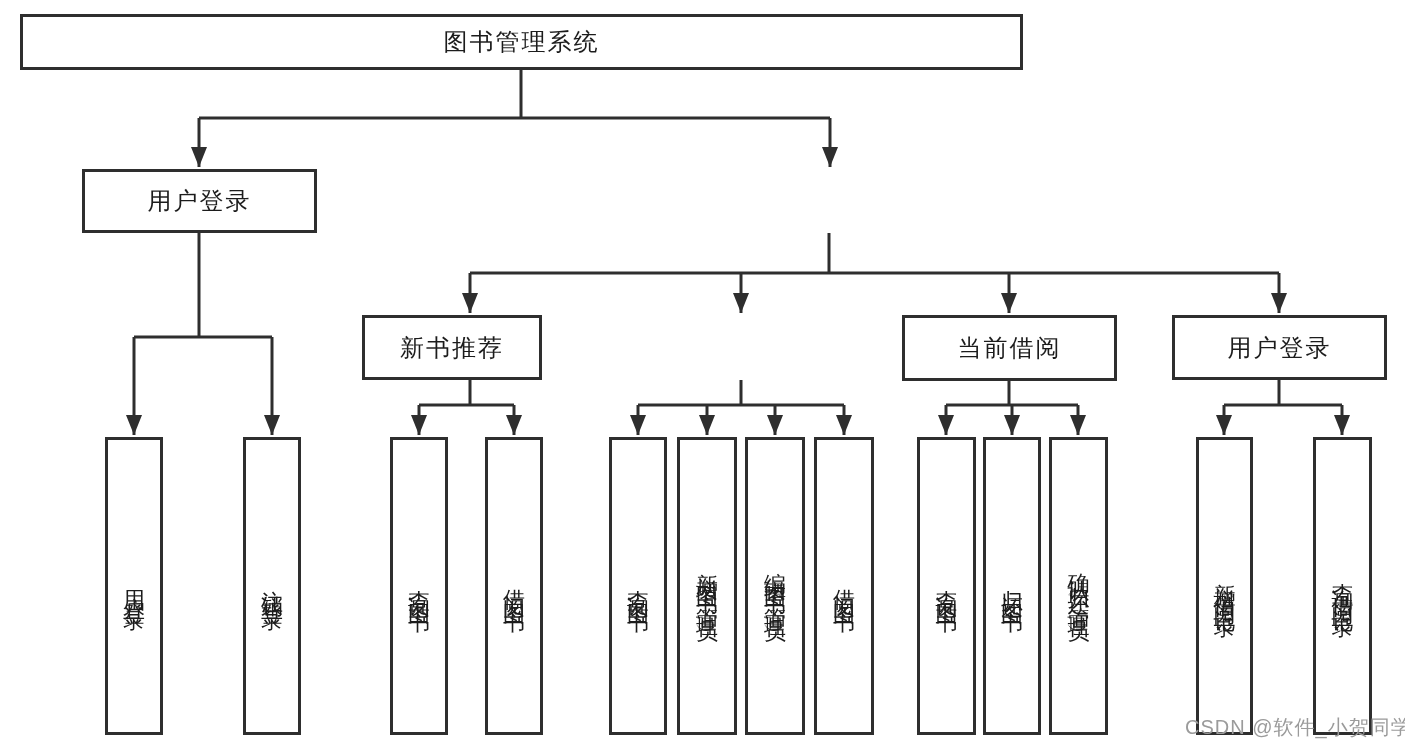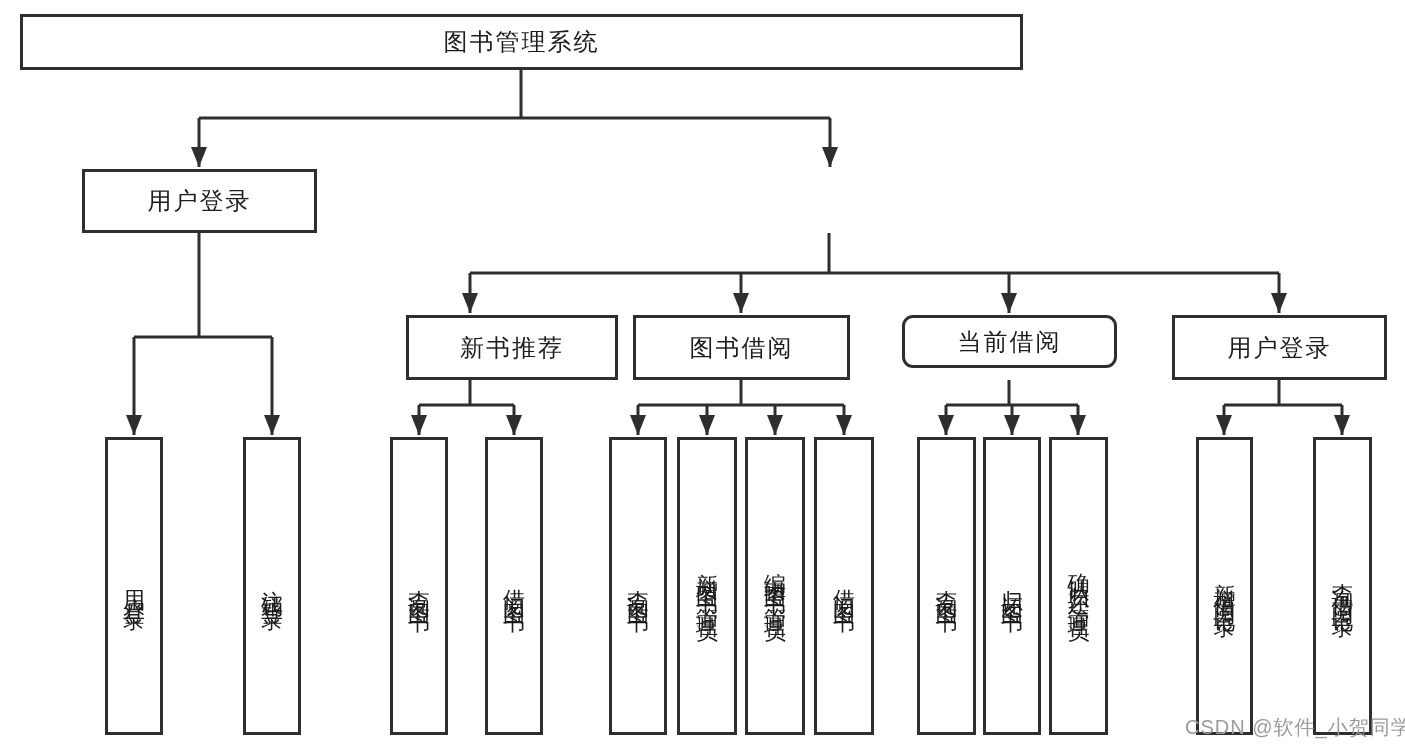--- a/index.html
+++ b/index.html
@@ -13,23 +13,23 @@
   .box{
     position:absolute;box-sizing:border-box;background:#ffffff;
     border:3px solid var(--line,#2e2e2e);
     display:flex;align-items:center;justify-content:center;
     color:var(--text,#1c1c1c);z-index:2;
   }
   .hbox{font-size:24px;letter-spacing:2px;}
   .root{left:20px;top:14px;width:1003px;height:56px;}
   .n-user-login{left:82px;top:169px;width:235px;height:64px;}
   .n-book-mgmt{left:712px;top:169px;width:235px;height:64px;}
-  .n-newbook{left:362px;top:315px;width:212px;height:65px;margin-left:44px;}
+  .n-newbook{left:362px;top:315px;width:180px;height:65px;}
   .n-borrow{left:633px;top:315px;width:217px;height:65px;}
-  .n-current{left:902px;top:315px;width:215px;height:53px;border-radius:11px;}
+  .n-current{left:902px;top:315px;width:215px;height:66px;}
   .n-records{left:1172px;top:315px;width:215px;height:65px;}
   .leaf{top:437px;height:298px;}
   .leaf .vtext{
     writing-mode:vertical-rl;text-orientation:mixed;
     font-size:22px;letter-spacing:7px;line-height:1.1;
     display:inline-block;white-space:nowrap;
   }
   .l1{left:105px;width:58px;}
   .l2{left:243px;width:58px;}
   .l3{left:390px;width:58px;}
@@ -98,23 +98,20 @@
     <span>图书管理系统</span>
   </div>
 
   <div class="box hbox n-user-login">
     <span>用户登录</span>
   </div>
 
   <div class="box hbox n-newbook">
     <span>新书推荐</span>
   </div>
-  <div class="box hbox n-borrow">
-    <span>图书借阅</span>
-  </div>
   <div class="box hbox n-current">
     <span>当前借阅</span>
   </div>
   <div class="box hbox n-records">
     <span>用户登录</span>
   </div>
 
   <div class="box leaf l1">
     <span class="vtext">用户登录</span>
   </div>

